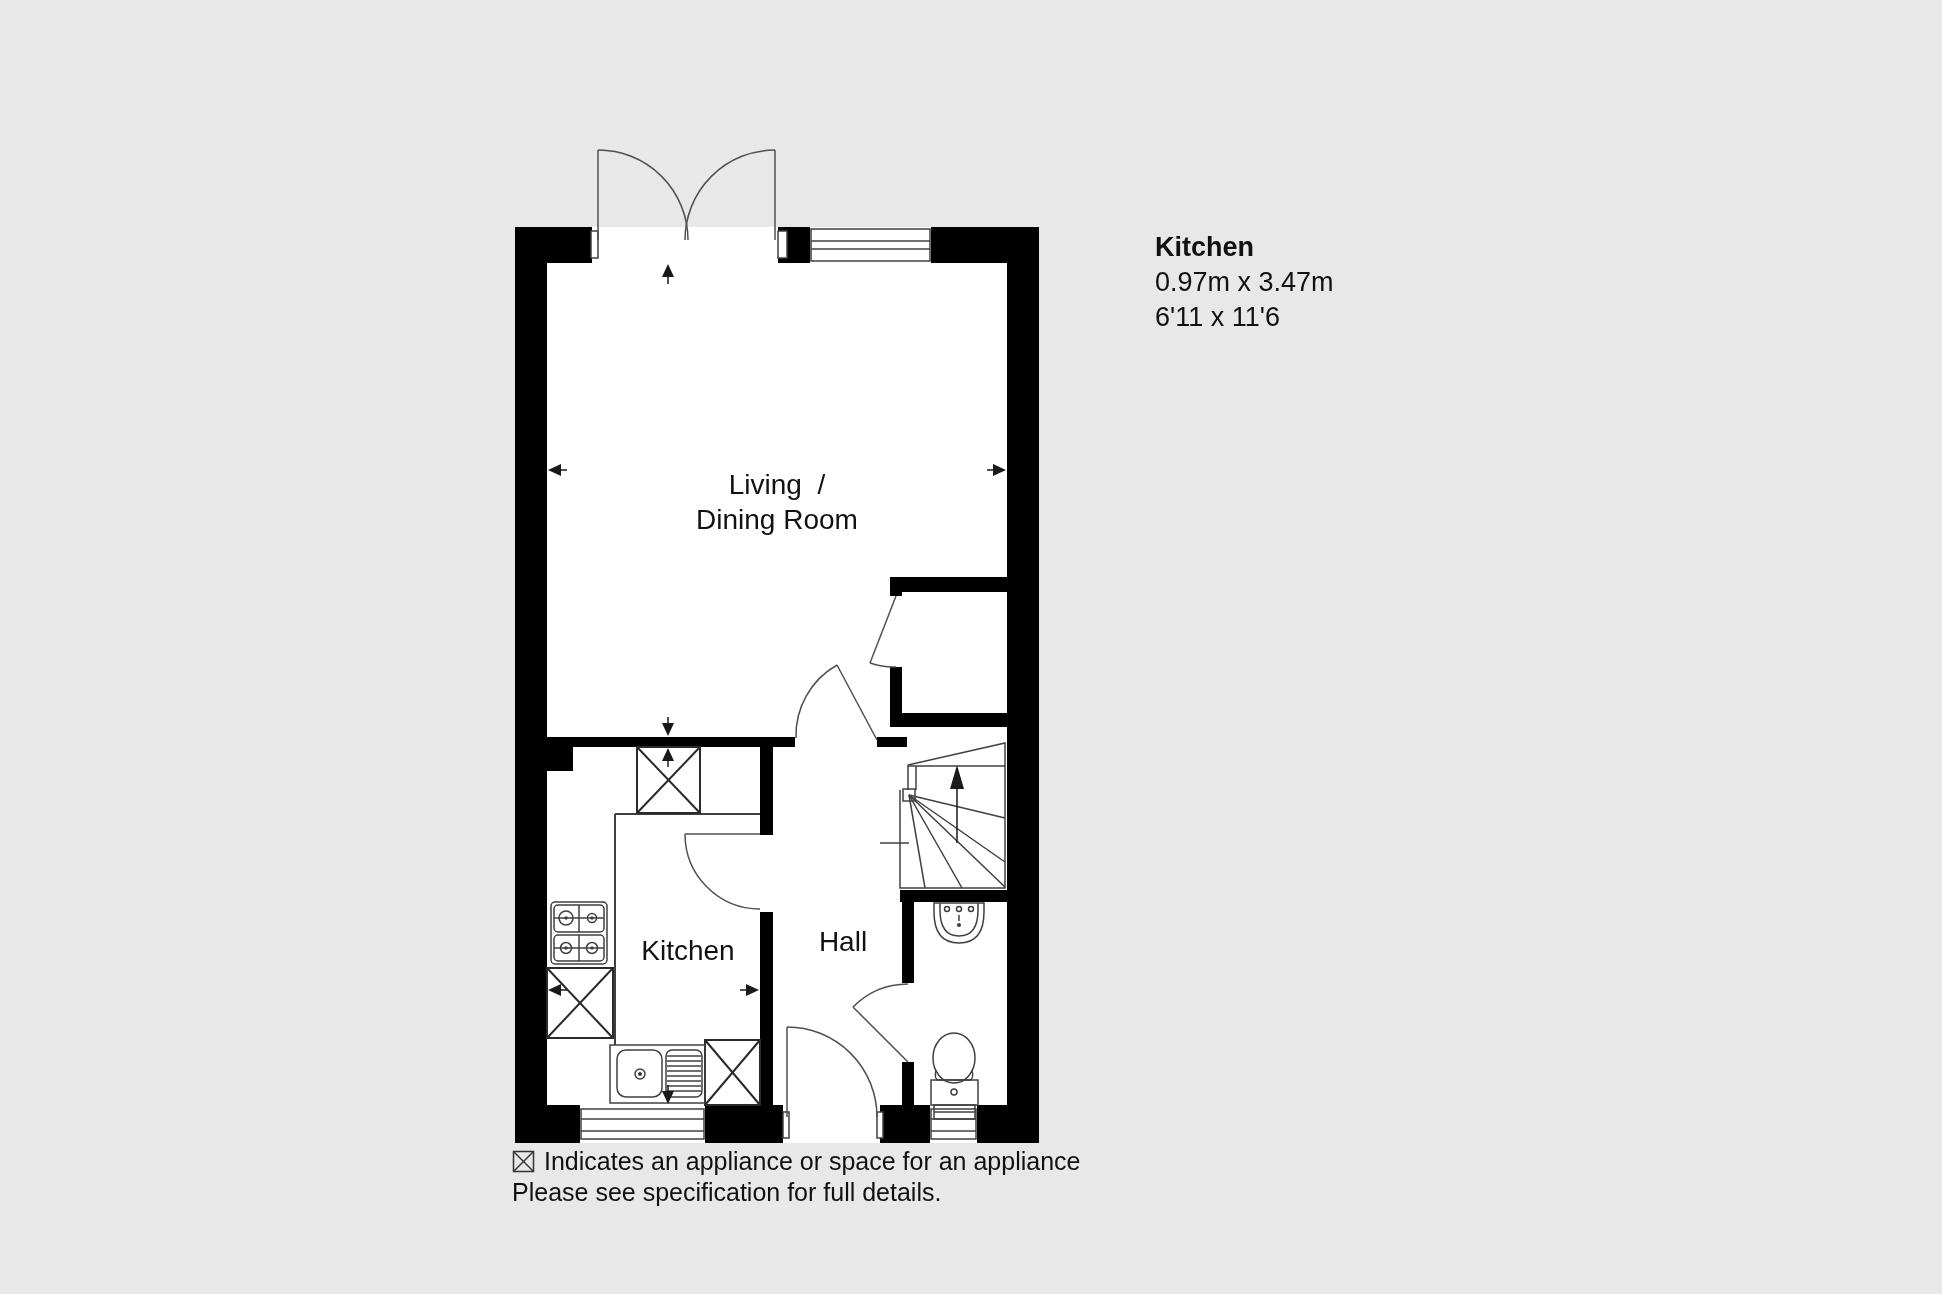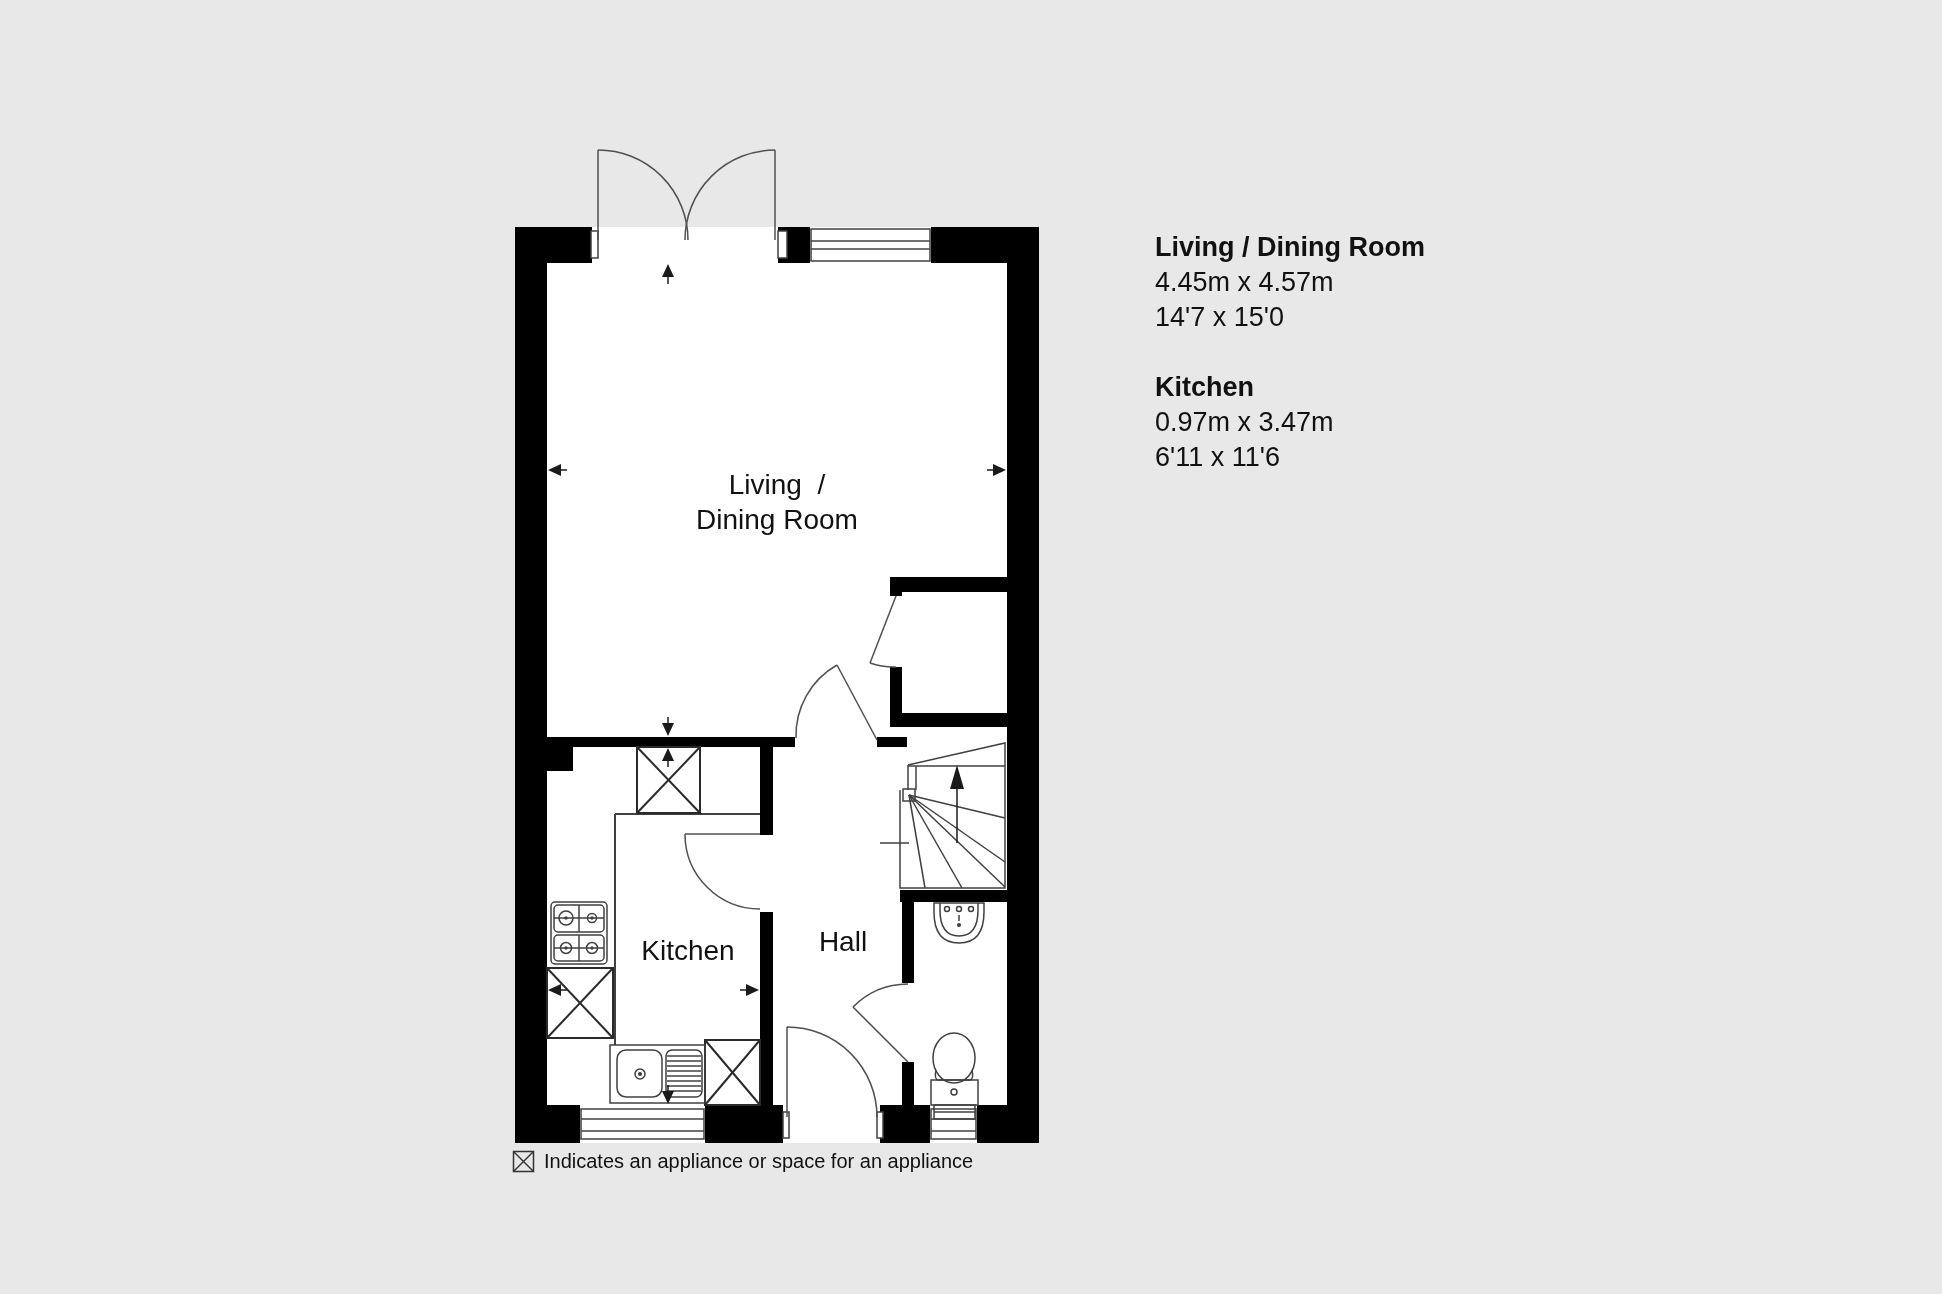--- a/index.html
+++ b/index.html
@@ -11,21 +11,21 @@
   }
   .plan-svg{position:absolute;left:0;top:0;}
   .dims-panel{
     position:absolute;left:1155px;top:230px;
     font-size:27px;line-height:35px;color:#111;
   }
   .dim-section{margin:0 0 35px 0;}
   .dim-title{font-weight:bold;}
   .legend{
     position:absolute;left:512px;top:1146px;
-    font-size:20px;line-height:31px;color:#111;white-space:nowrap;
+    font-size:25px;line-height:31px;color:#111;white-space:nowrap;
   }
   .legend-line1{display:flex;align-items:center;gap:9px;}
   .legend-symbol{flex:0 0 auto;display:block;}
   svg text{font-family:"Liberation Sans", sans-serif;fill:#111;}
   .room-label{font-size:28px;}
 </style>
 </head>
 <body>
 
 <div>
@@ -253,35 +253,31 @@
     </g>
 
     <text class="room-label" x="777" y="494" text-anchor="middle">Living &nbsp;/</text>
     <text class="room-label" x="777" y="529" text-anchor="middle">Dining Room</text>
     <text class="room-label" x="688" y="960" text-anchor="middle">Kitchen</text>
     <text class="room-label" x="843" y="951" text-anchor="middle">Hall</text>
   </svg>
 
   <div class="dims-panel">
     <div class="dim-section">
-      <div class="dim-title">Living / Dining Room</div>
-      <div class="dim-line">4.45m x 4.57m</div>
-      <div class="dim-line">14'7 x 15'0</div>
-    </div>
-    <div class="dim-section">
       <div class="dim-title">Kitchen</div>
       <div class="dim-line">0.97m x 3.47m</div>
       <div class="dim-line">6'11 x 11'6</div>
     </div>
   </div>
 
   <div class="legend">
     <div class="legend-line1">
       <svg class="legend-symbol" width="23" height="23" viewBox="0 0 23 23">
         <rect x="1.5" y="1.5" width="20" height="20" fill="none" stroke="#333" stroke-width="1.5"></rect>
         <line x1="1.5" y1="1.5" x2="21.5" y2="21.5" stroke="#333" stroke-width="1.5"></line>
         <line x1="21.5" y1="1.5" x2="1.5" y2="21.5" stroke="#333" stroke-width="1.5"></line>
       </svg>
       <span>Indicates an appliance or space for an appliance</span>
     </div>
+    <div>Please see specification for full details.</div>
   </div>
 
 </div>
 
 </body></html>

